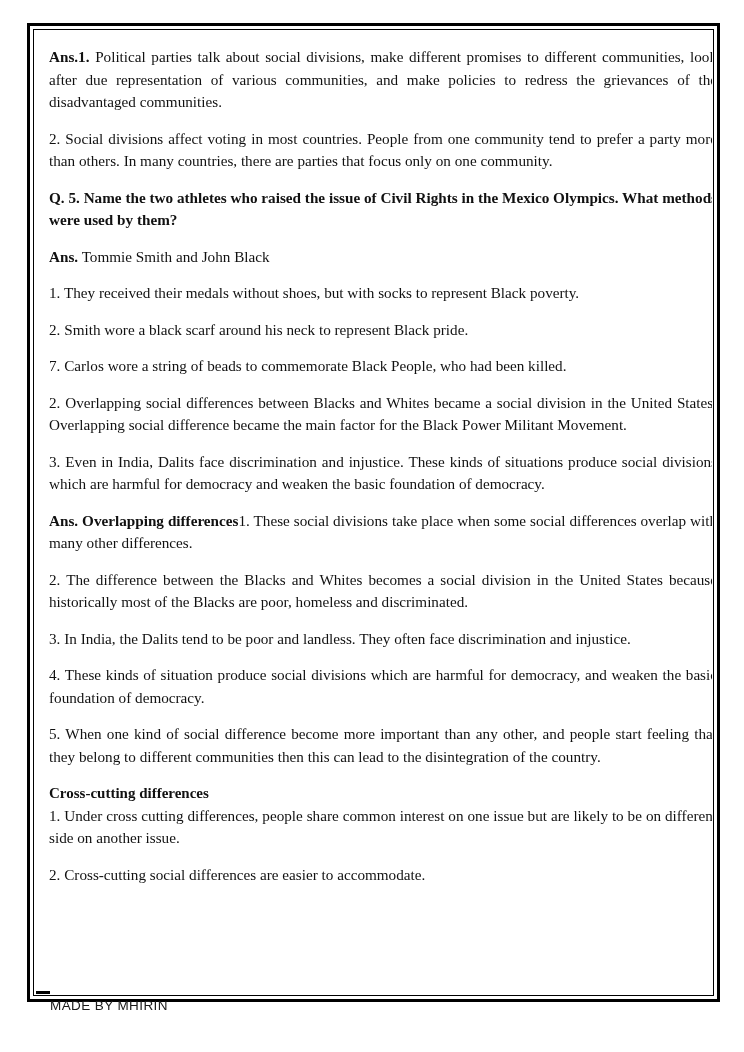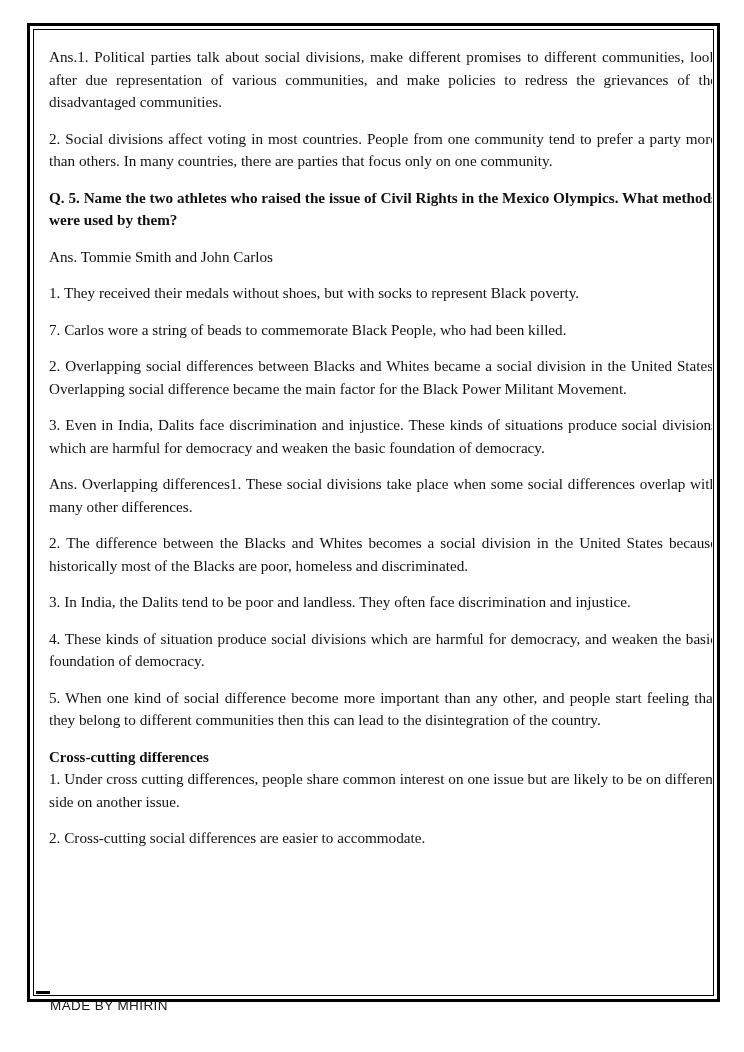--- a/index.html
+++ b/index.html
@@ -74,21 +74,21 @@
     font-size: 15.2px;
     line-height: 22.5px;
     color: #111111;
     text-align: justify;
     white-space: pre-wrap;
   }
   .para.heading {
     font-weight: bold;
   }
   .lead {
-    font-weight: normal;
+    font-weight: bold;
   }
   .subhead {
     font-weight: bold;
     font-size: 15px;
     line-height: 22.5px;
     margin: 0 0 0 0;
     color: #111111;
   }
 
   
@@ -109,22 +109,23 @@
 
   <div id="border-outer"></div>
   <div id="border-inner"></div>
   <div id="border-tick"></div>
 
   <div id="doc-body">
     <div id="doc-inner">
         <p class="para"><span class="lead">Ans.1.</span><span> Political parties talk about social divisions, make different promises to different communities, look after due representation of various communities, and make policies to redress the grievances of the disadvantaged communities.</span></p>
         <p class="para">2. Social divisions affect voting in most countries. People from one community tend to prefer a party more than others. In many countries, there are parties that focus only on one community.</p>
         <p class="para heading">Q. 5. Name the two athletes who raised the issue of Civil Rights in the Mexico Olympics. What methods were used by them?</p>
-        <p class="para"><span class="lead">Ans.</span><span> Tommie Smith and John Carlos</span></p>
+        <p class="para"><span class="lead">Ans.</span><span> Tommie Smith and John Black</span></p>
         <p class="para">1. They received their medals without shoes, but with socks to represent Black poverty.</p>
+        <p class="para">2. Smith wore a black scarf around his neck to represent Black pride.</p>
         <p class="para">7. Carlos wore a string of beads to commemorate Black People, who had been killed.</p>
         <p class="para">2. Overlapping social differences between Blacks and Whites became a social division in the United States. Overlapping social difference became the main factor for the Black Power Militant Movement.</p>
         <p class="para">3. Even in India, Dalits face discrimination and injustice. These kinds of situations produce social divisions which are harmful for democracy and weaken the basic foundation of democracy.</p>
         <p class="para"><span class="lead">Ans. Overlapping differences</span><span>1. These social divisions take place when some social differences overlap with many other differences.</span></p>
         <p class="para">2. The difference between the Blacks and Whites becomes a social division in the United States because historically most of the Blacks are poor, homeless and discriminated.</p>
         <p class="para">3. In India, the Dalits tend to be poor and landless. They often face discrimination and injustice.</p>
         <p class="para">4. These kinds of situation produce social divisions which are harmful for democracy, and weaken the basic foundation of democracy.</p>
         <p class="para">5. When one kind of social difference become more important than any other, and people start feeling that they belong to different communities then this can lead to the disintegration of the country.</p>
         <div class="subhead">Cross-cutting differences</div>
         <p class="para" style="margin-top: 0px;">1. Under cross cutting differences, people share common interest on one issue but are likely to be on different side on another issue.</p>

